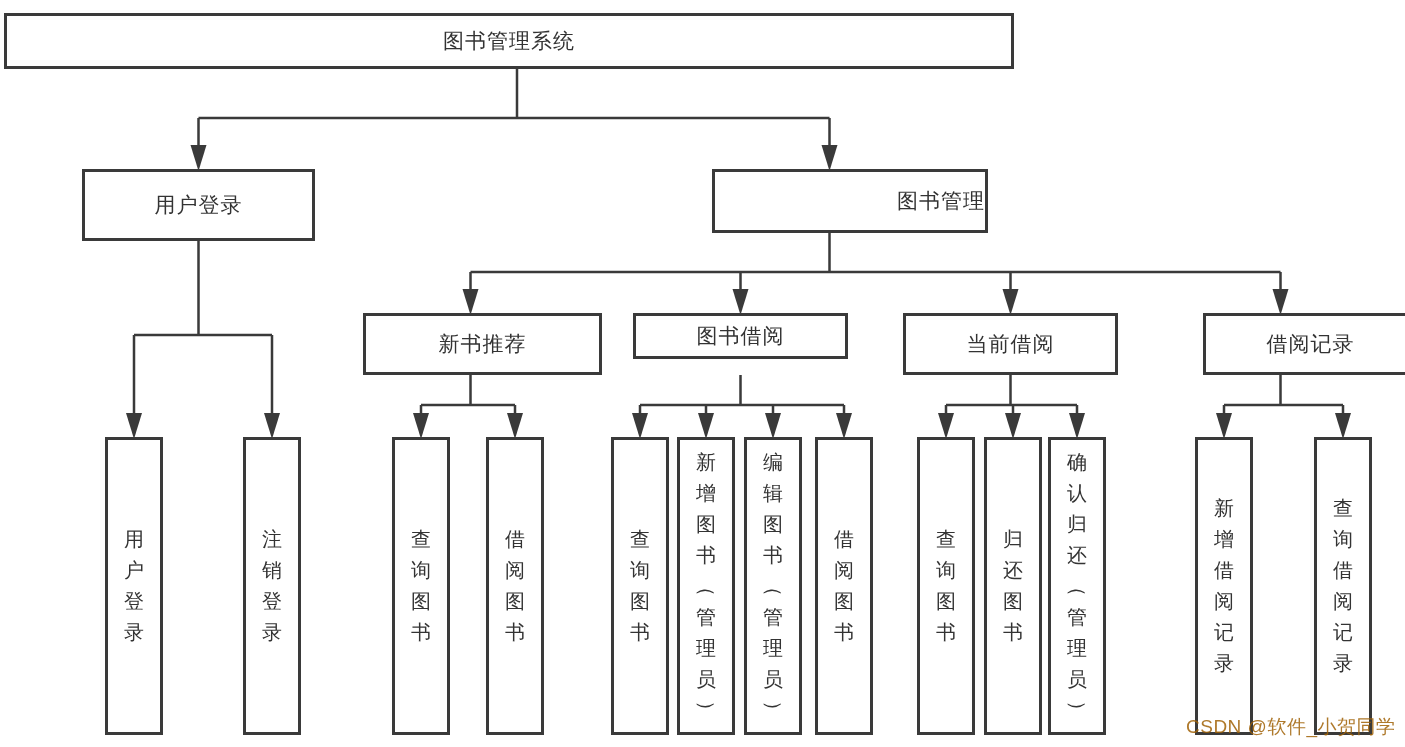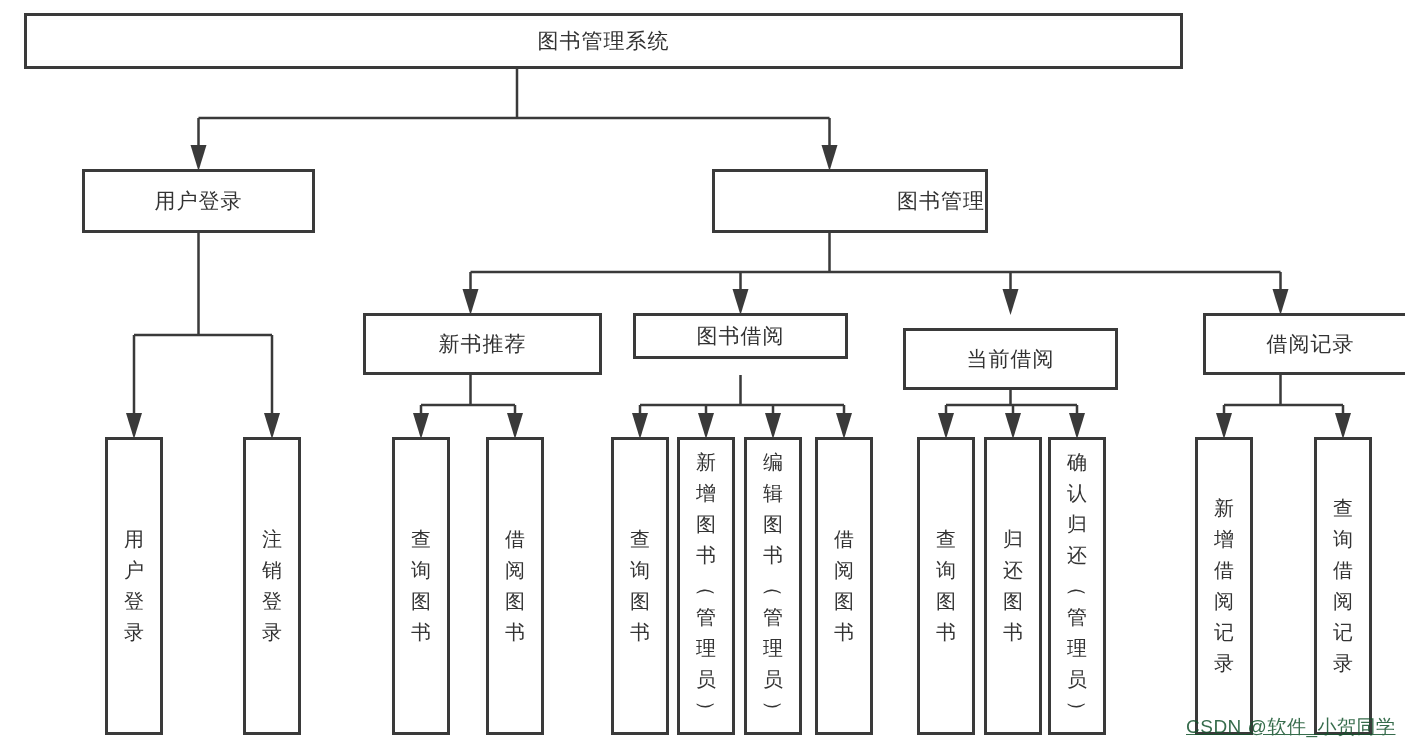--- a/index.html
+++ b/index.html
@@ -103,36 +103,36 @@
         <polygon points="1013,439 1005,413 1021,413" fill="#3a3a3a"></polygon>
         <polygon points="1077,439 1069,413 1085,413" fill="#3a3a3a"></polygon>
       </g>
       <g>
         <path d="M 1280.5 375 V 405 M 1224 405 H 1343 M 1224 405 V 419 M 1343 405 V 419" fill="none" stroke="#3a3a3a" stroke-width="2.5"></path>
         <polygon points="1224,439 1216,413 1232,413" fill="#3a3a3a"></polygon>
         <polygon points="1343,439 1335,413 1351,413" fill="#3a3a3a"></polygon>
       </g>
     </svg>
   <div id="nodes">
-      <div class="node horizontal" style="left: 24px; top: 13px; width: 1159px; height: 56px; border-color: rgb(58, 58, 58);">
+      <div class="node horizontal" style="left: 4px; top: 13px; width: 1010px; height: 56px; border-color: rgb(58, 58, 58);">
         <span class="label">图书管理系统</span>
       </div>
-      <div class="node horizontal" style="left: 82px; top: 169px; width: 233px; height: 64px; border-color: rgb(58, 58, 58);">
+      <div class="node horizontal" style="left: 82px; top: 169px; width: 233px; height: 72px; border-color: rgb(58, 58, 58);">
         <span class="label">用户登录</span>
       </div>
       <div class="node horizontal" style="left: 712px; top: 169px; width: 276px; height: 64px; border-color: rgb(58, 58, 58); justify-content: flex-end;">
         <span class="label">图书管理</span>
       </div>
       <div class="node horizontal" style="left: 363px; top: 313px; width: 239px; height: 62px; border-color: rgb(58, 58, 58);">
         <span class="label">新书推荐</span>
       </div>
       <div class="node horizontal" style="left: 633px; top: 313px; width: 215px; height: 46px; border-color: rgb(58, 58, 58);">
         <span class="label">图书借阅</span>
       </div>
-      <div class="node horizontal" style="left: 903px; top: 328px; width: 215px; height: 62px; border-color: rgb(58, 58, 58);">
+      <div class="node horizontal" style="left: 903px; top: 313px; width: 215px; height: 62px; border-color: rgb(58, 58, 58);">
         <span class="label">当前借阅</span>
       </div>
       <div class="node horizontal" style="left: 1173px; top: 313px; width: 215px; height: 62px; border-color: rgb(58, 58, 58); margin-left: 30px;">
         <span class="label">借阅记录</span>
       </div>
       <div class="node vertical" style="left: 105px; top: 437px; width: 58px; height: 298px; border-color: rgb(58, 58, 58);">
         <div class="vchar">用</div>
         <div class="vchar">户</div>
         <div class="vchar">登</div>
         <div class="vchar">录</div>
@@ -222,14 +222,14 @@
       </div>
       <div class="node vertical" style="left: 1314px; top: 437px; width: 58px; height: 298px; border-color: rgb(58, 58, 58);">
         <div class="vchar">查</div>
         <div class="vchar">询</div>
         <div class="vchar">借</div>
         <div class="vchar">阅</div>
         <div class="vchar">记</div>
         <div class="vchar">录</div>
       </div>
     </div>
-  <div id="watermark" style="color: #14532d; text-decoration: underline;">CSDN @软件_小贺同学</div>
+  <div id="watermark" style="color: #a16207;">CSDN @软件_小贺同学</div>
 </div>
 
 </body></html>

